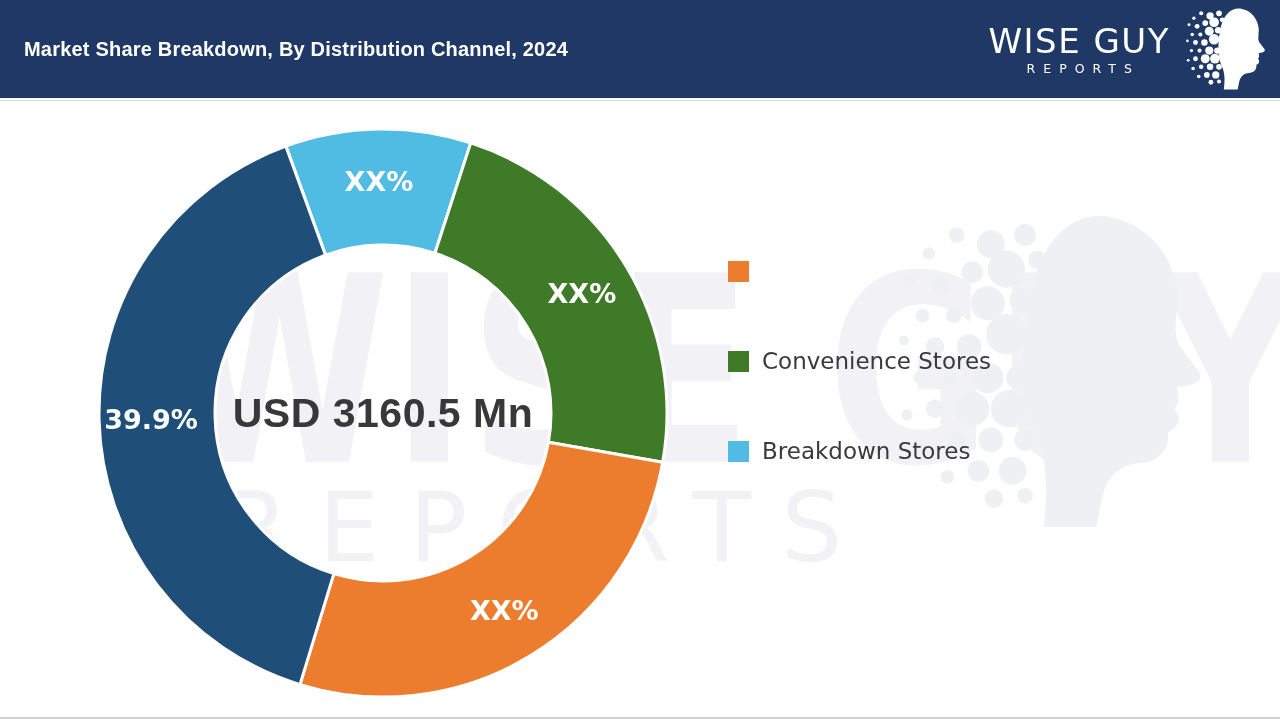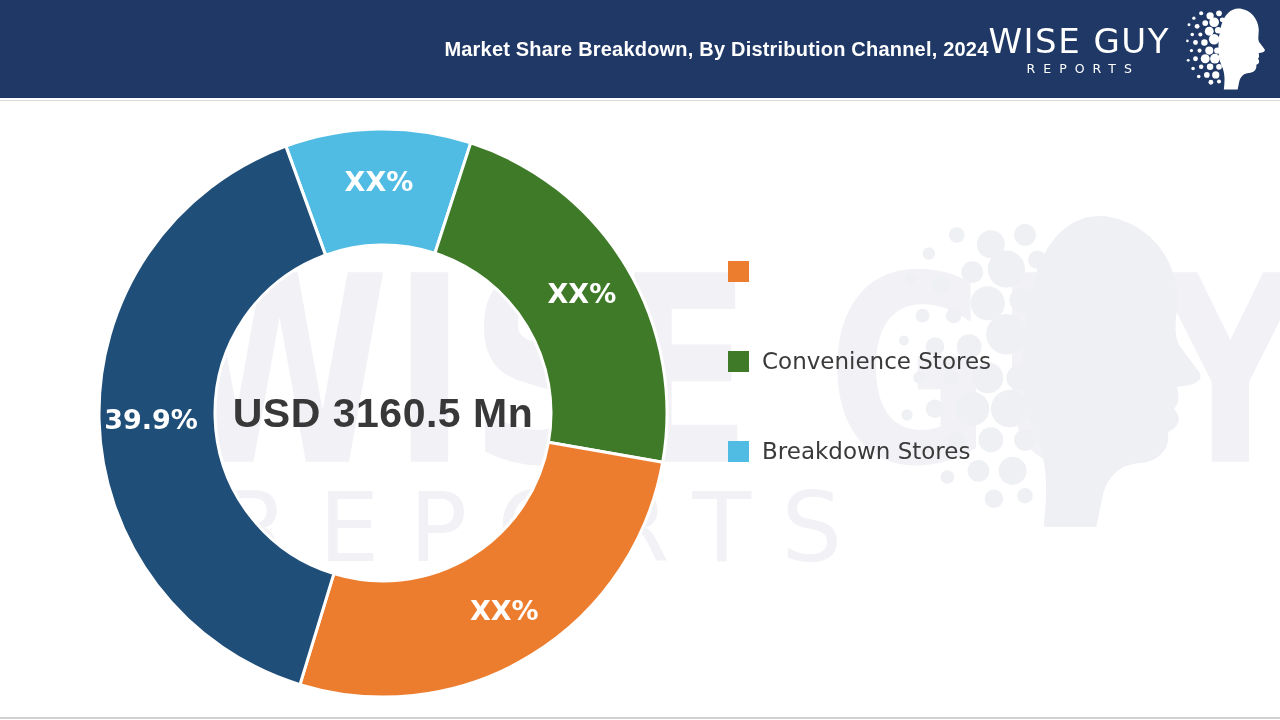--- a/index.html
+++ b/index.html
@@ -1,21 +1,21 @@
 <!DOCTYPE html>
 <html><head>
 <meta charset="utf-8">
 <style>
   * { margin:0; padding:0; box-sizing:border-box; }
   body { background:#ffffff; font-family:"DejaVu Sans","Liberation Sans",sans-serif; }
   .page { position:relative; width:1280px; height:720px; background:#ffffff; overflow:hidden; }
 
   
   .header { position:absolute; left:0; top:0; width:1280px; height:98px; background:#1f3866;
-            display:flex; align-items:center; justify-content:flex-end;
+            display:flex; align-items:center; justify-content:space-between;
             padding:0 14px 0 24px; z-index:5; }
   .title { color:#ffffff; font-family:"Liberation Sans",sans-serif; font-weight:bold;
            font-size:20px; letter-spacing:0.2px; }
   .logo { display:flex; align-items:center; gap:2px; }
   .logo-text { display:flex; flex-direction:column; align-items:center; color:#ffffff; }
   .logo-line1 { font-size:34px; font-weight:500; letter-spacing:1.5px; line-height:36px; white-space:nowrap; }
   .logo-line2 { font-size:12.5px; font-weight:400; letter-spacing:8px; margin-top:2px;
                 margin-right:-8px; white-space:nowrap; }
   .logo-face { width:94px; height:82px; }
   .header-divider { position:absolute; left:0; top:100px; width:1280px; height:1px;

